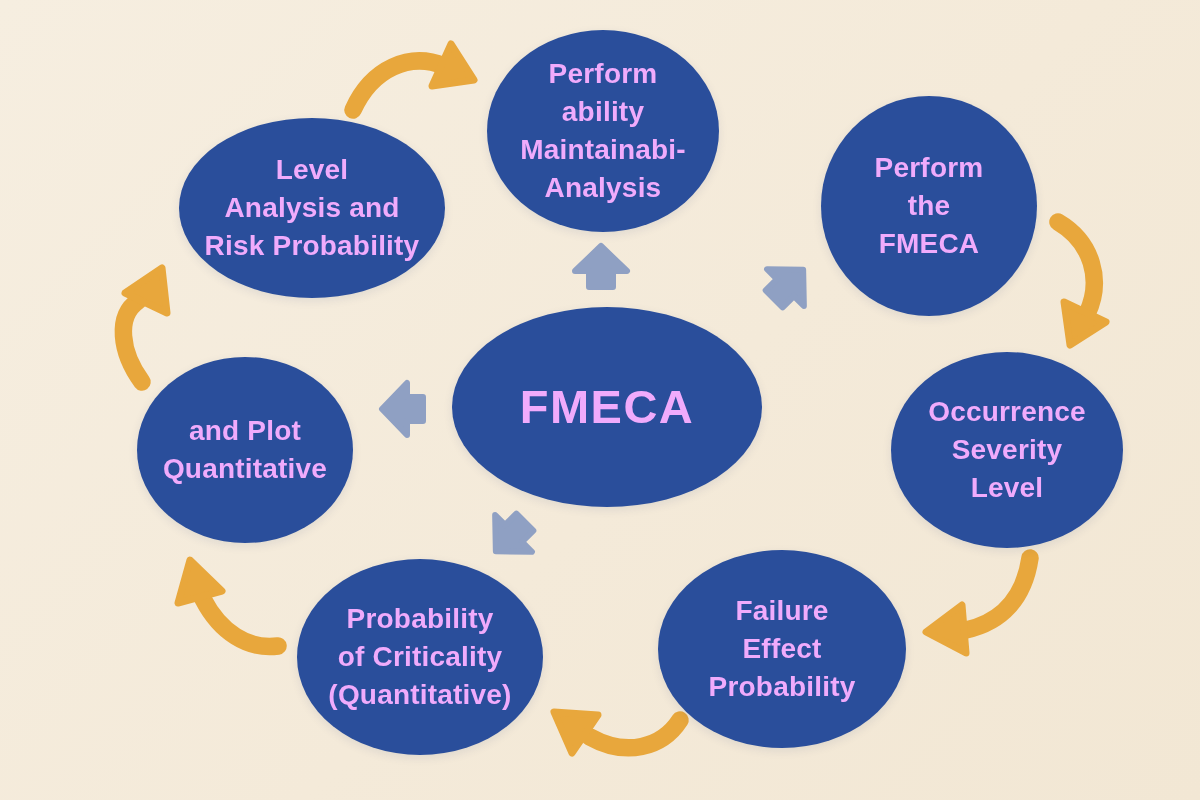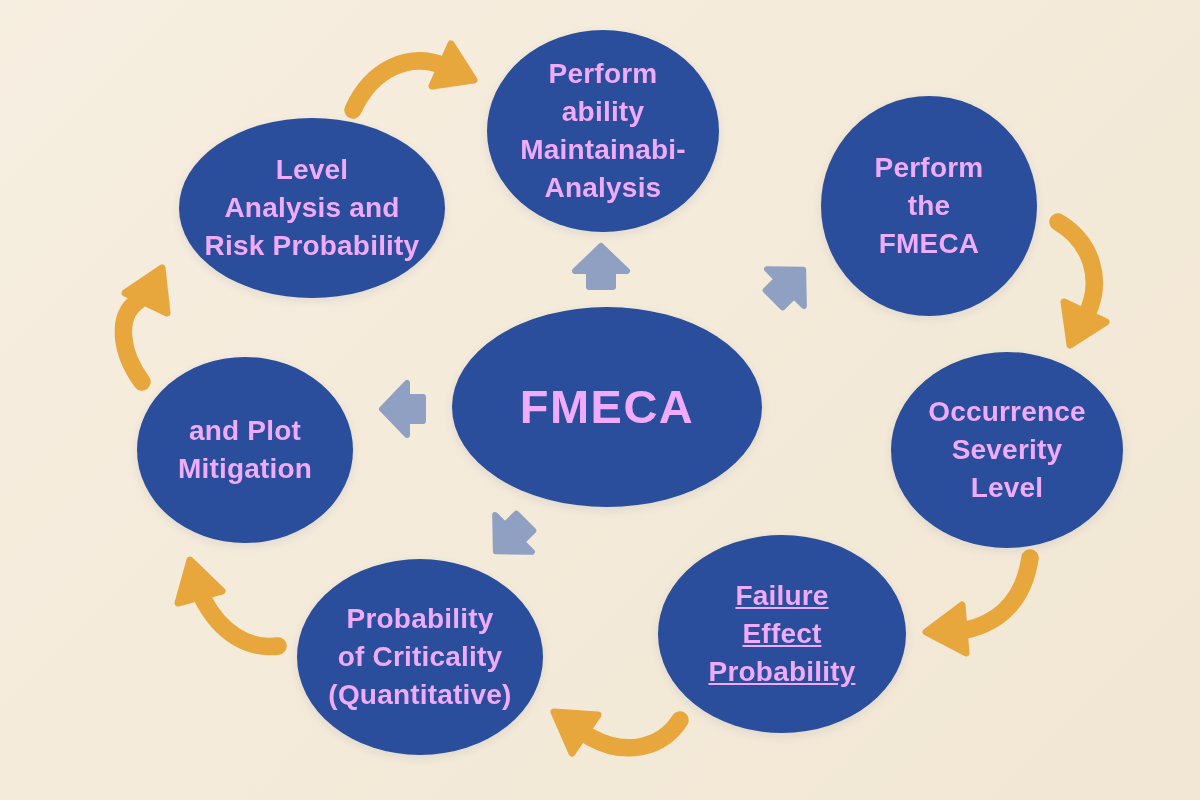--- a/index.html
+++ b/index.html
@@ -90,40 +90,40 @@
   </div>
 
   <div class="node" style="left:891px;top:352px;width:232px;height:196px;">
     <div class="lines">
       <span class="ln">Occurrence</span>
       <span class="ln">Severity</span>
       <span class="ln">Level</span>
     </div>
   </div>
 
-  <div class="node" style="left:658px;top:535px;width:248px;height:198px;text-decoration:underline;">
+  <div class="node" style="left:658px;top:550px;width:248px;height:198px;">
     <div class="lines">
       <span class="ln">Failure</span>
       <span class="ln">Effect</span>
       <span class="ln">Probability</span>
     </div>
   </div>
 
   <div class="node" style="left:297px;top:559px;width:246px;height:196px;">
     <div class="lines">
       <span class="ln">Probability</span>
       <span class="ln">of Criticality</span>
       <span class="ln">(Quantitative)</span>
     </div>
   </div>
 
   <div class="node" style="left:137px;top:357px;width:216px;height:186px;">
     <div class="lines">
       <span class="ln">and Plot</span>
-      <span class="ln">Mitigation</span>
+      <span class="ln">Quantitative</span>
     </div>
   </div>
 
   <div class="node" style="left:179px;top:118px;width:266px;height:180px;">
     <div class="lines">
       <span class="ln">Level</span>
       <span class="ln">Analysis and</span>
       <span class="ln">Risk Probability</span>
     </div>
   </div>

